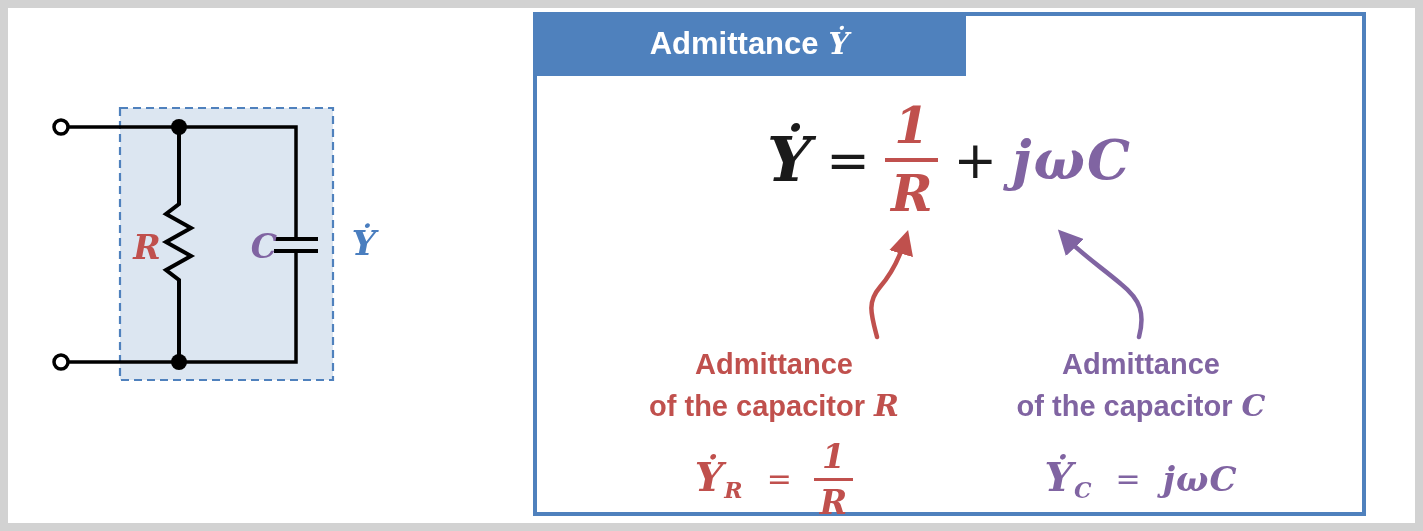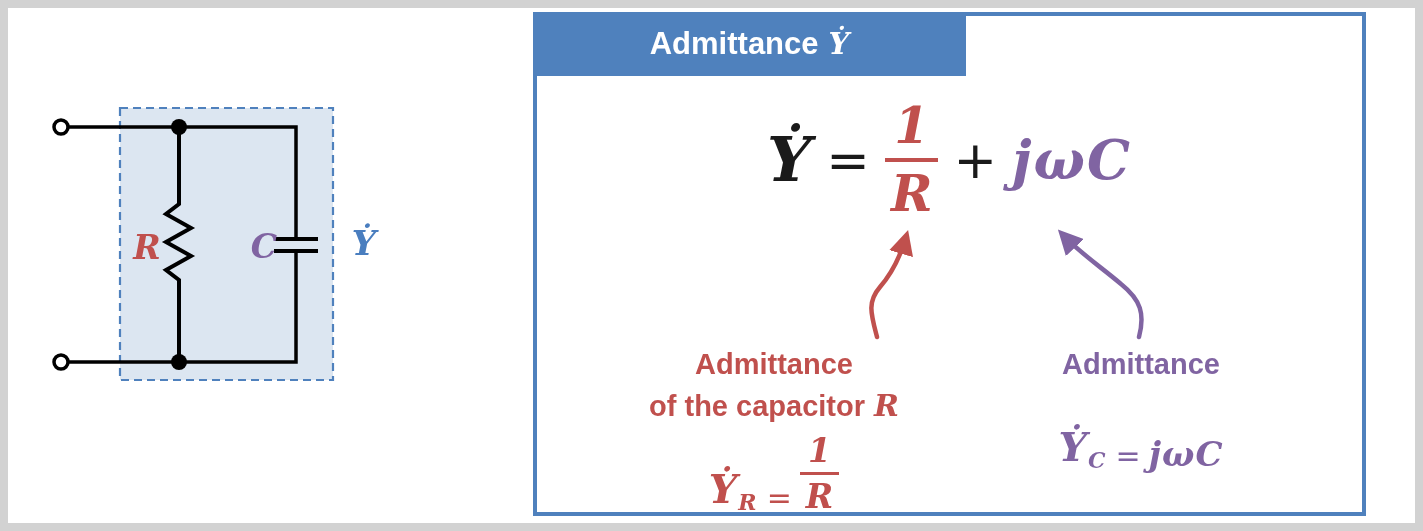--- a/index.html
+++ b/index.html
@@ -76,23 +76,23 @@
   
   .note {
     position: absolute; top: 328px; width: 320px;
     text-align: center;
     font-weight: bold; font-size: 29px; line-height: 41px;
   }
   .note-red    { left: 77px;  color: #c0504d; }
   .note-purple { left: 444px; color: #8064a2; }
   .note .nvar { font-size: 30px; margin-left: 9px; }
   .note-f {
-    margin-top: 2px; height: 84px;
-    display: flex; align-items: flex-end; justify-content: center;
-    gap: 8px; line-height: 1;
+    margin-top: 10px; height: 84px;
+    display: flex; align-items: center; justify-content: center;
+    gap: 22px; line-height: 1;
   }
   .nf-y   { font-size: 40px; }
   .nf-sub { font-size: 22px; margin-left: 1px; margin-right: 2px; }
   .nf-eq  { font-family: "DejaVu Sans", sans-serif; font-weight: normal; font-size: 30px; }
   .frac-small .num, .frac-small .den { font-size: 33px; }
   .frac-small .num { padding-bottom: 5px; }
   .frac-small .den { padding-top: 5px; }
   .frac-small .bar { height: 3px; }
   .nf-rhs { font-size: 34px; letter-spacing: 1px; }
 </style>
@@ -163,20 +163,21 @@
         <span class="frac frac-small">
           <span class="num math">1</span>
           <span class="bar"></span>
           <span class="den math">R</span>
         </span>
       </div>
     </div>
 
     <div class="note note-purple">
       <div>Admittance</div>
+      <div><span>of the capacitor</span><span class="math nvar">C</span></div>
       <div class="note-f">
         <span><span class="math nf-y">Ẏ</span><sub class="math nf-sub">C</sub></span>
         <span class="nf-eq">=</span>
         <span class="math nf-rhs">jωC</span>
       </div>
     </div>
 
   </div>
 </div>
 

